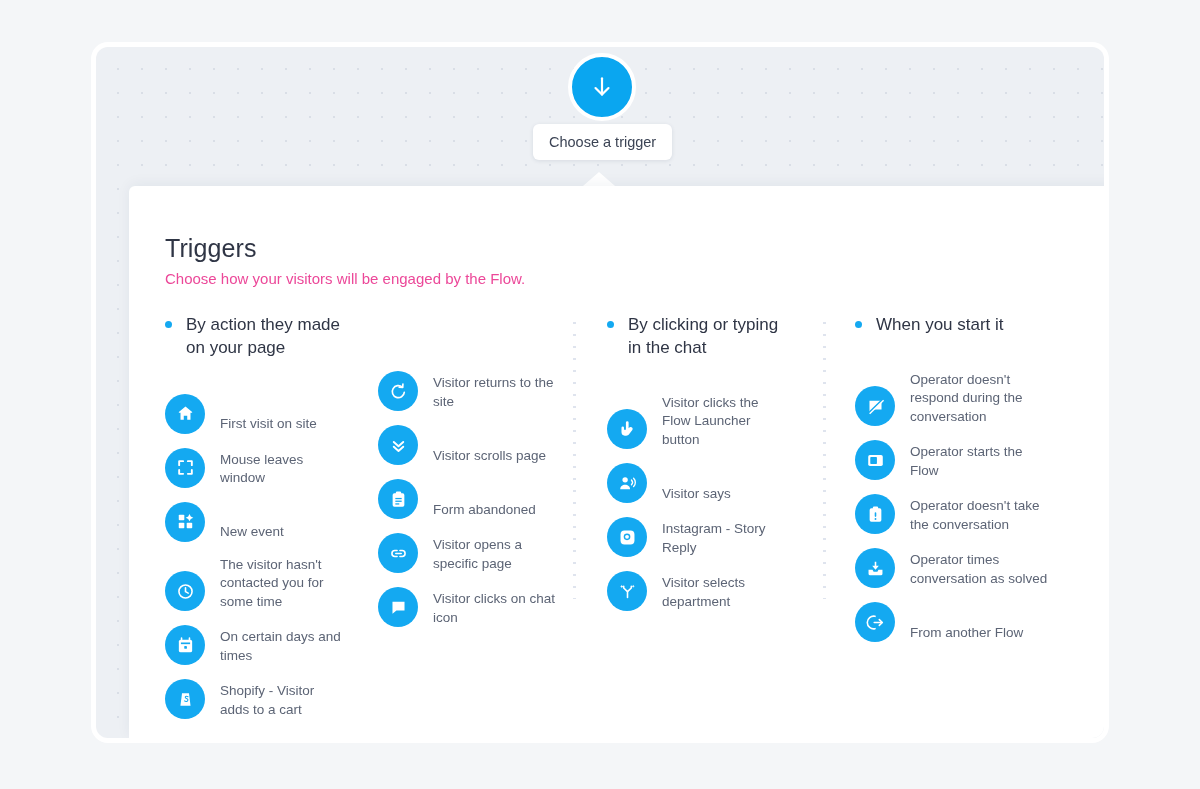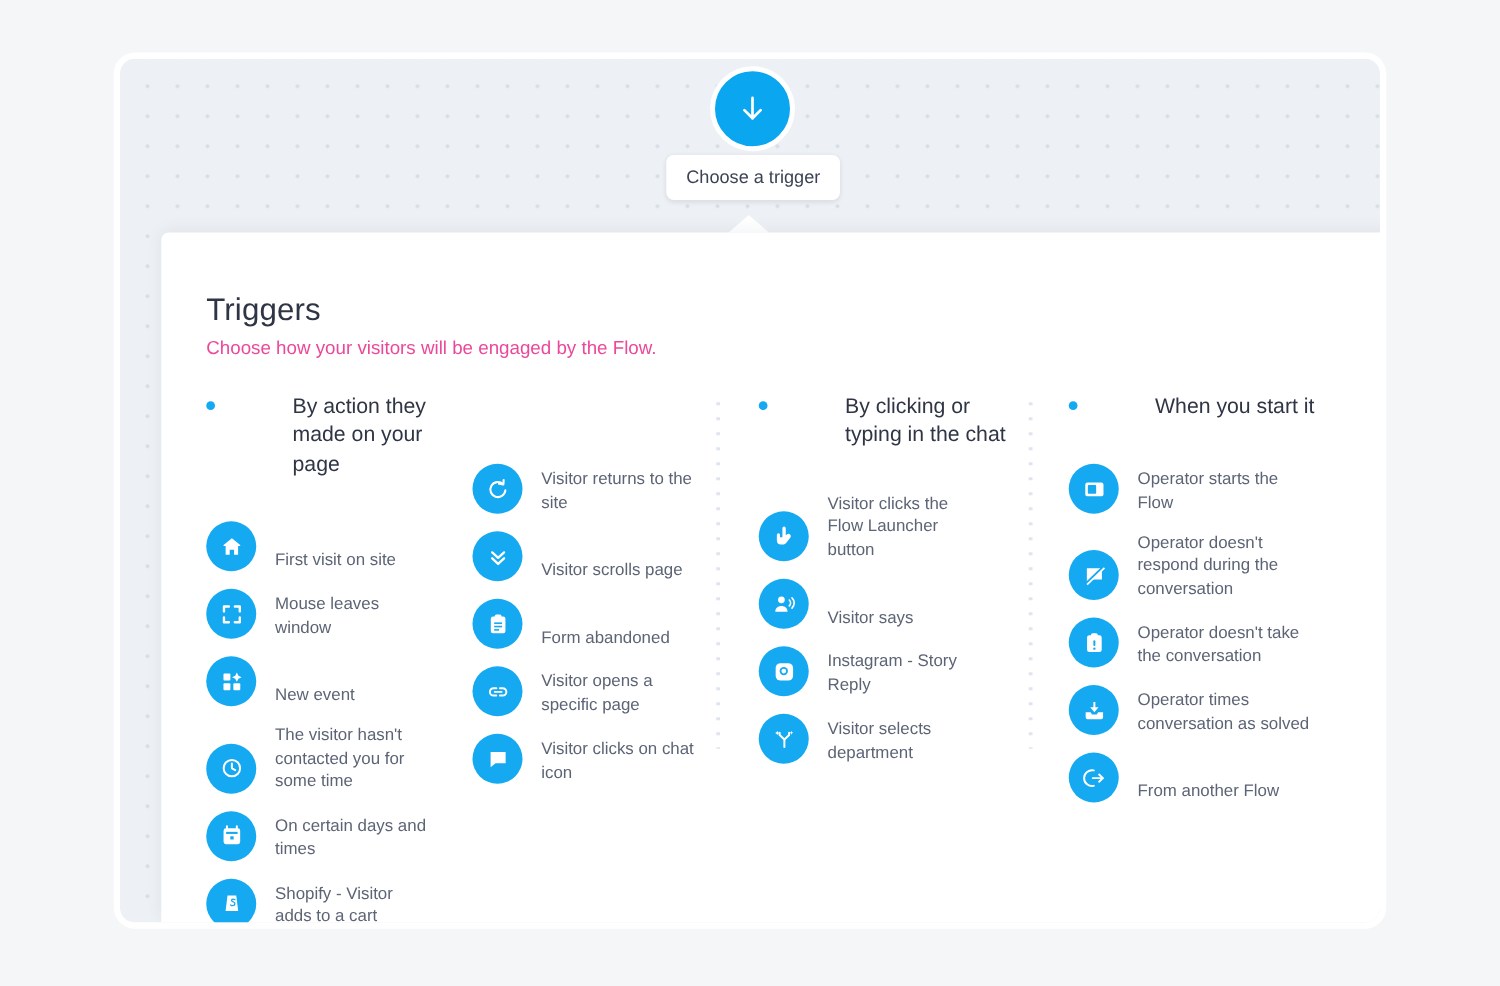--- a/index.html
+++ b/index.html
@@ -135,21 +135,20 @@
     background-size: 3px 12px;
   }
   #divider-1 { left: 408px; }
   #divider-2 { left: 658px; }
 
   .col-head {
     display: flex;
     align-items: flex-start;
     margin-bottom: 34px;
     min-height: 24px;
-    gap: 48px;
   }
   .col-bullet {
     width: 7px;
     height: 7px;
     border-radius: 50%;
     background: #14a9f1;
     margin-top: 8px;
     margin-right: 14px;
     flex: none;
   }
@@ -401,36 +400,36 @@
 
       <div class="col col-start">
         <div class="col-head">
           <span class="col-bullet"></span>
           <span class="col-head-text">When you start it</span>
         </div>
 
         <div class="item">
           <span class="item-icon">
             <svg width="19" height="19" viewBox="0 0 24 24" fill="#ffffff">
-              <rect x="2.8" y="5" width="18.4" height="14" rx="2.2"></rect>
-              <rect x="5.4" y="7.6" width="8.4" height="8.8" rx="1" fill="#14a9f1"></rect>
-            </svg>
-          </span>
-          <span class="item-label w-140">Operator starts the Flow</span>
-        </div>
-
-        <div class="item">
-          <span class="item-icon">
-            <svg width="19" height="19" viewBox="0 0 24 24" fill="#ffffff">
               <path d="M4.4 4.6h15.2v11.2H9.4l-5 4.2z"></path>
               <line x1="3.2" y1="20.4" x2="20.8" y2="3.4" stroke="#14a9f1" stroke-width="2.4"></line>
               <line x1="4.6" y1="21.2" x2="22.2" y2="4.2" stroke="#ffffff" stroke-width="1.8"></line>
             </svg>
           </span>
           <span class="item-label w-140">Operator doesn't respond during the conversation</span>
+        </div>
+
+        <div class="item">
+          <span class="item-icon">
+            <svg width="19" height="19" viewBox="0 0 24 24" fill="#ffffff">
+              <rect x="2.8" y="5" width="18.4" height="14" rx="2.2"></rect>
+              <rect x="5.4" y="7.6" width="8.4" height="8.8" rx="1" fill="#14a9f1"></rect>
+            </svg>
+          </span>
+          <span class="item-label w-140">Operator starts the Flow</span>
         </div>
 
         <div class="item">
           <span class="item-icon">
             <svg width="19" height="19" viewBox="0 0 24 24" fill="#ffffff">
               <rect x="4.6" y="4" width="14.8" height="17" rx="2.2"></rect>
               <rect x="8.6" y="2" width="6.8" height="4" rx="1.6"></rect>
               <rect x="11" y="9" width="2" height="6" rx="1" fill="#14a9f1"></rect>
               <circle cx="12" cy="17.6" r="1.2" fill="#14a9f1"></circle>
             </svg>

